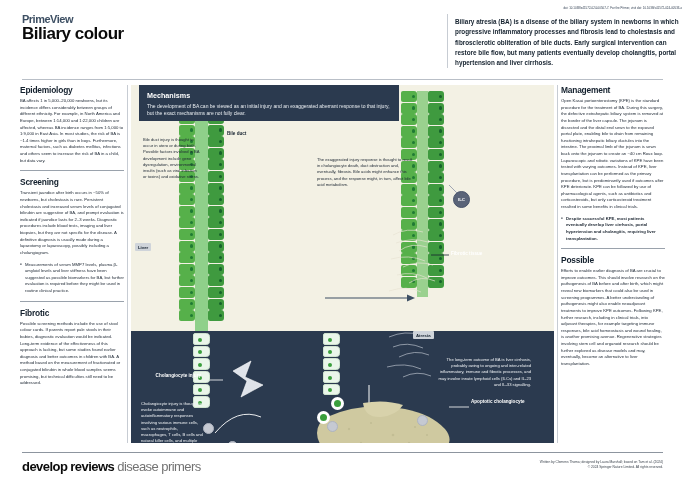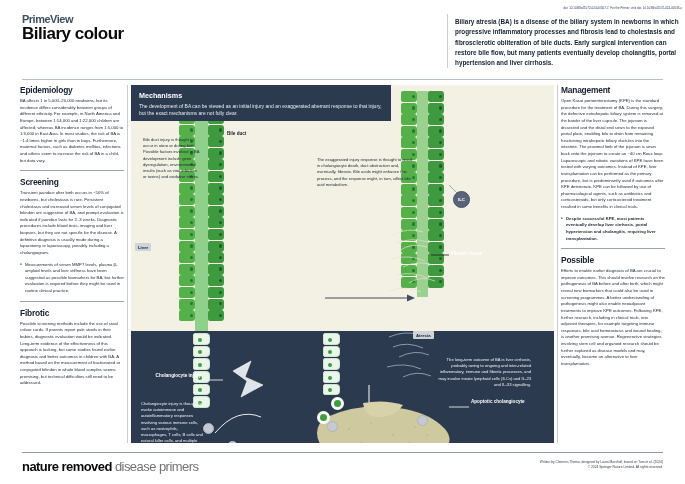--- a/index.html
+++ b/index.html
@@ -31,21 +31,21 @@
   .sec-p { font-size:4.25px; line-height:1.56; color:#1d2733; text-align:left; margin-bottom:5px; }
   .sec-rule { height:1px; background:#9aa2ac; margin:6px 0 6px 0; }
   .bullet { position:relative; padding-left:5px; font-size:4.25px; line-height:1.56; color:#1d2733; }
   .bullet:before { content:"\25CF"; position:absolute; left:0; top:0; font-size:3.2px; color:#1d2733; }
   .bold-b { font-weight:bold; }
   .col-vline { position:absolute; width:1px; background:#c7ccd3; }
 
   
   .panel { position:absolute; left:131px; top:85px; width:423px; height:358px;
            background:#2b3a4f; overflow:hidden; }
-  .panel-head { position:absolute; left:0; top:0; width:260px; height:36px;
+  .panel-head { position:absolute; left:8px; top:0; width:260px; height:36px;
                 background:#2b3a4f; z-index:30; padding:6px 8px 0 8px; }
   .panel-head h2 { font-size:7.2px; font-weight:bold; color:#ffffff; margin-bottom:2.5px; }
   .panel-head p { font-size:5px; line-height:1.45; color:#e9edf1; }
 
   .cream { position:absolute; left:0; top:0; width:423px; height:246px; background:#f3f1e4; }
   .panel-lower { position:absolute; left:0; top:246px; width:423px; height:112px; background:#2b3a4f; }
 
   
   .duct { position:absolute; }
   .duct .wall { position:absolute; width:16px; }
@@ -338,21 +338,21 @@
     <div class="lbl-w" style="left:340px; top:314px; width:54px;">Apoptotic cholangiocyte</div>
 
     <div class="txt-light" style="left:10px; top:316px; width:62px;">Cholangiocyte injury is thought to evoke autoimmune and autoinflammatory responses involving various immune cells, such as neutrophils, macrophages, T cells, B cells and natural killer cells, and multiple mediators, such as IFNγ, TNFα, IL-17 and reactive oxygen species.</div>
 
     <div class="txt-light" style="left:302px; top:272px; width:98px; text-align:right;">The long-term outcome of BA is liver cirrhosis, probably owing to ongoing and inter-related inflammatory, immune and fibrotic processes, and may involve innate lymphoid cells (ILCs) and IL-23 and IL-33 signalling.</div>
 
   </div>
 
   <div class="foot-rule"></div>
   <div class="logo">
-    <span class="b1">nature removed</span>
+    <span class="b1">develop reviews</span>
     <span class="b2">disease primers</span>
   </div>
   <div class="credit">
     <div>Written by Clemens Thoma; designed by Laura Marshall; based on Tam et al. (2024)</div>
     <div>© 2024 Springer Nature Limited. All rights reserved.</div>
   </div>
 
 </div>
 
 </body></html>

